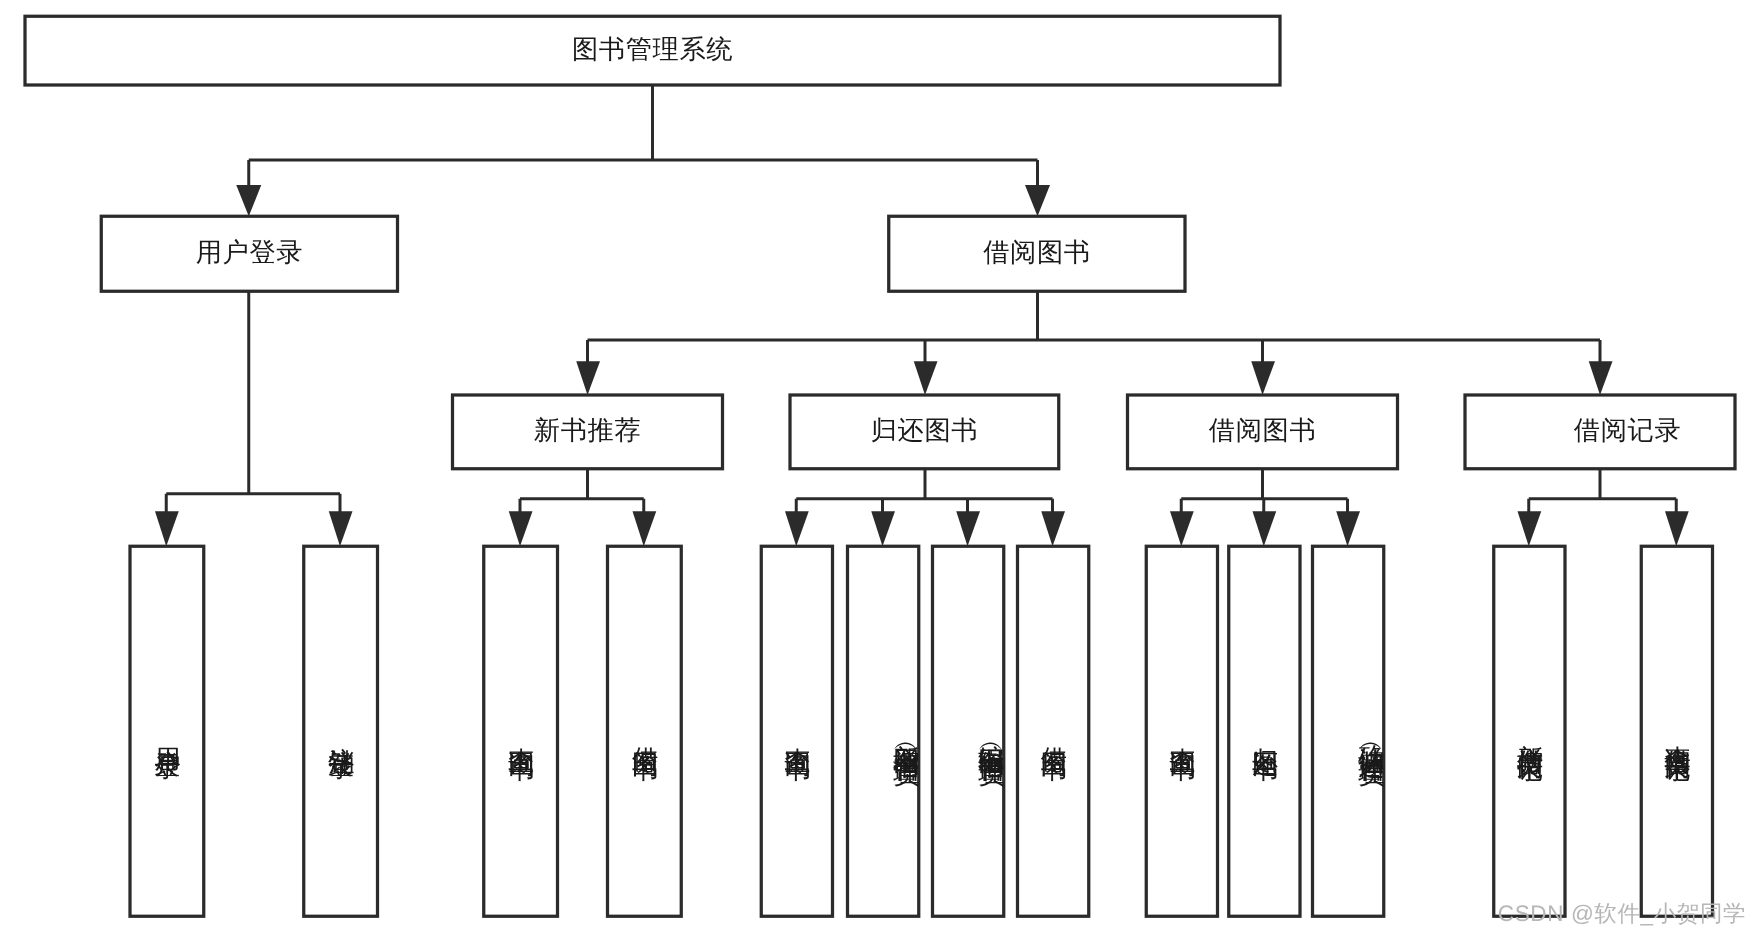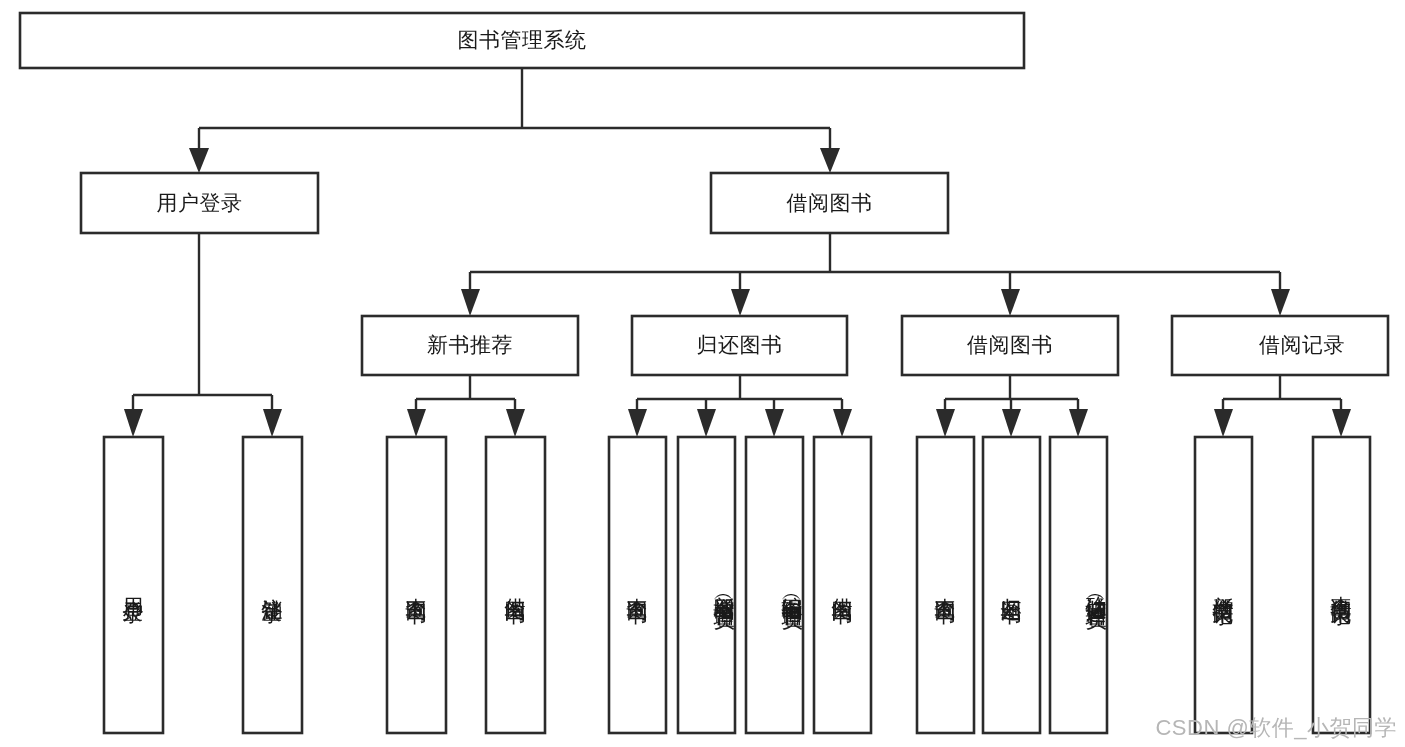--- a/index.html
+++ b/index.html
@@ -65,21 +65,21 @@
     padding-top: 6px;
   }
   .node-label.vertical.vcenter {
     align-items: center;
     padding-top: 0;
   }
   #watermark {
     position: absolute;
     right: 8px;
     bottom: 4px;
-    font-size: 22px;
+    font-size: 18px;
     color: #b6b6b6;
     letter-spacing: 0.5px;
     white-space: nowrap;
   }
 </style>
 </head>
 <body>
 
 <div id="diagram-root">
 

